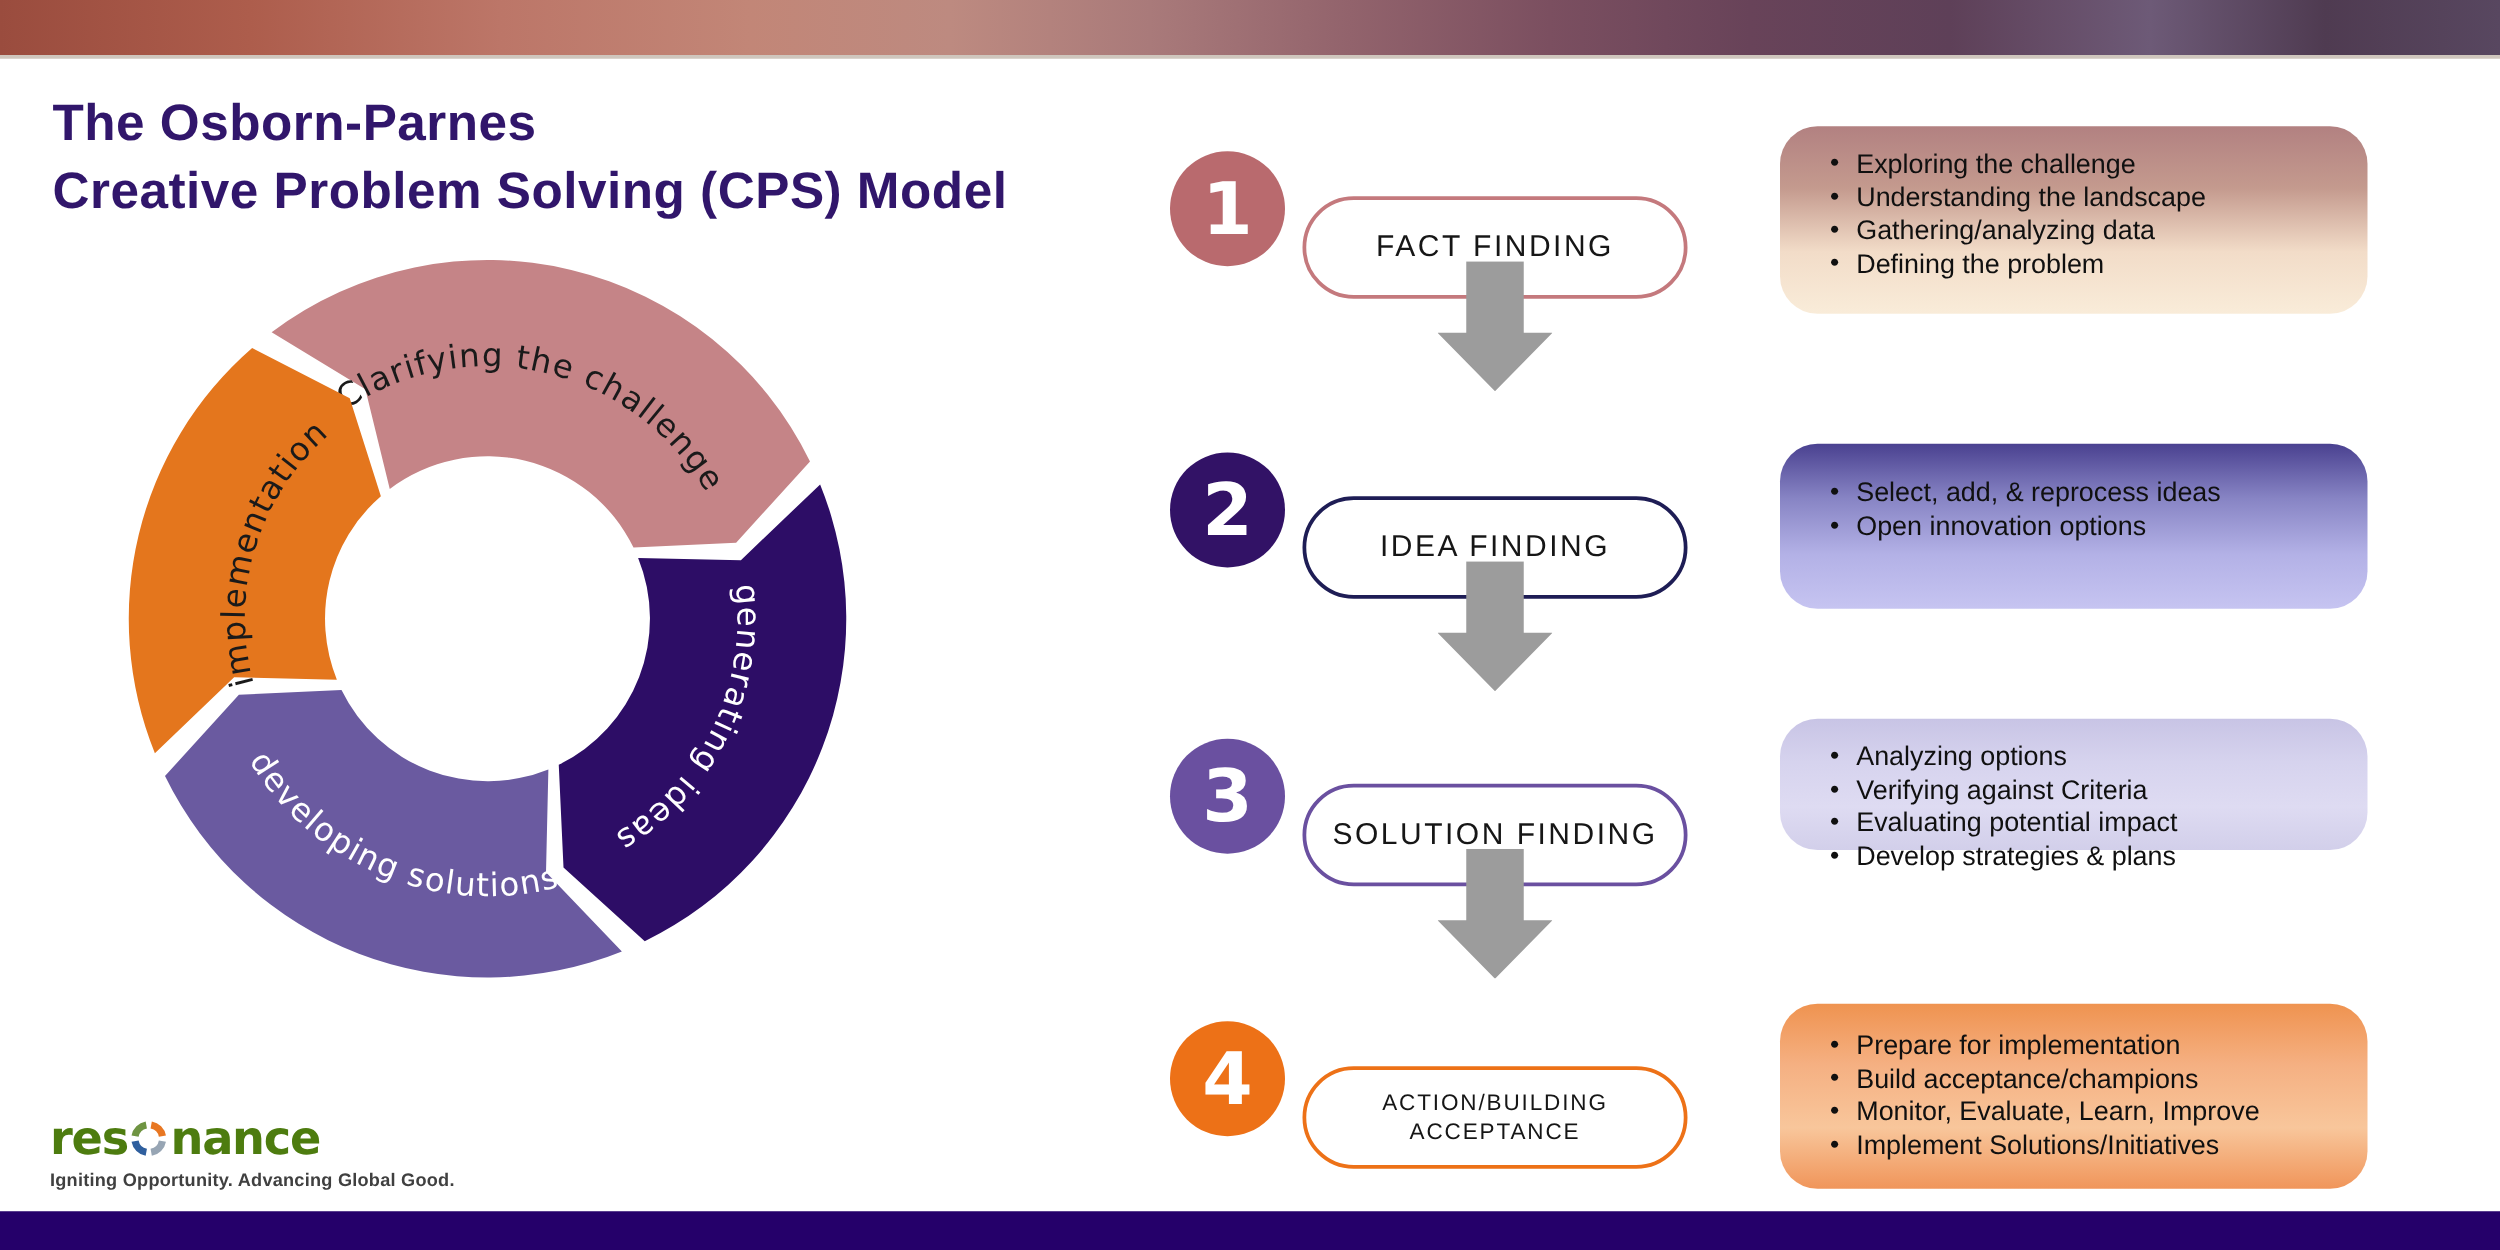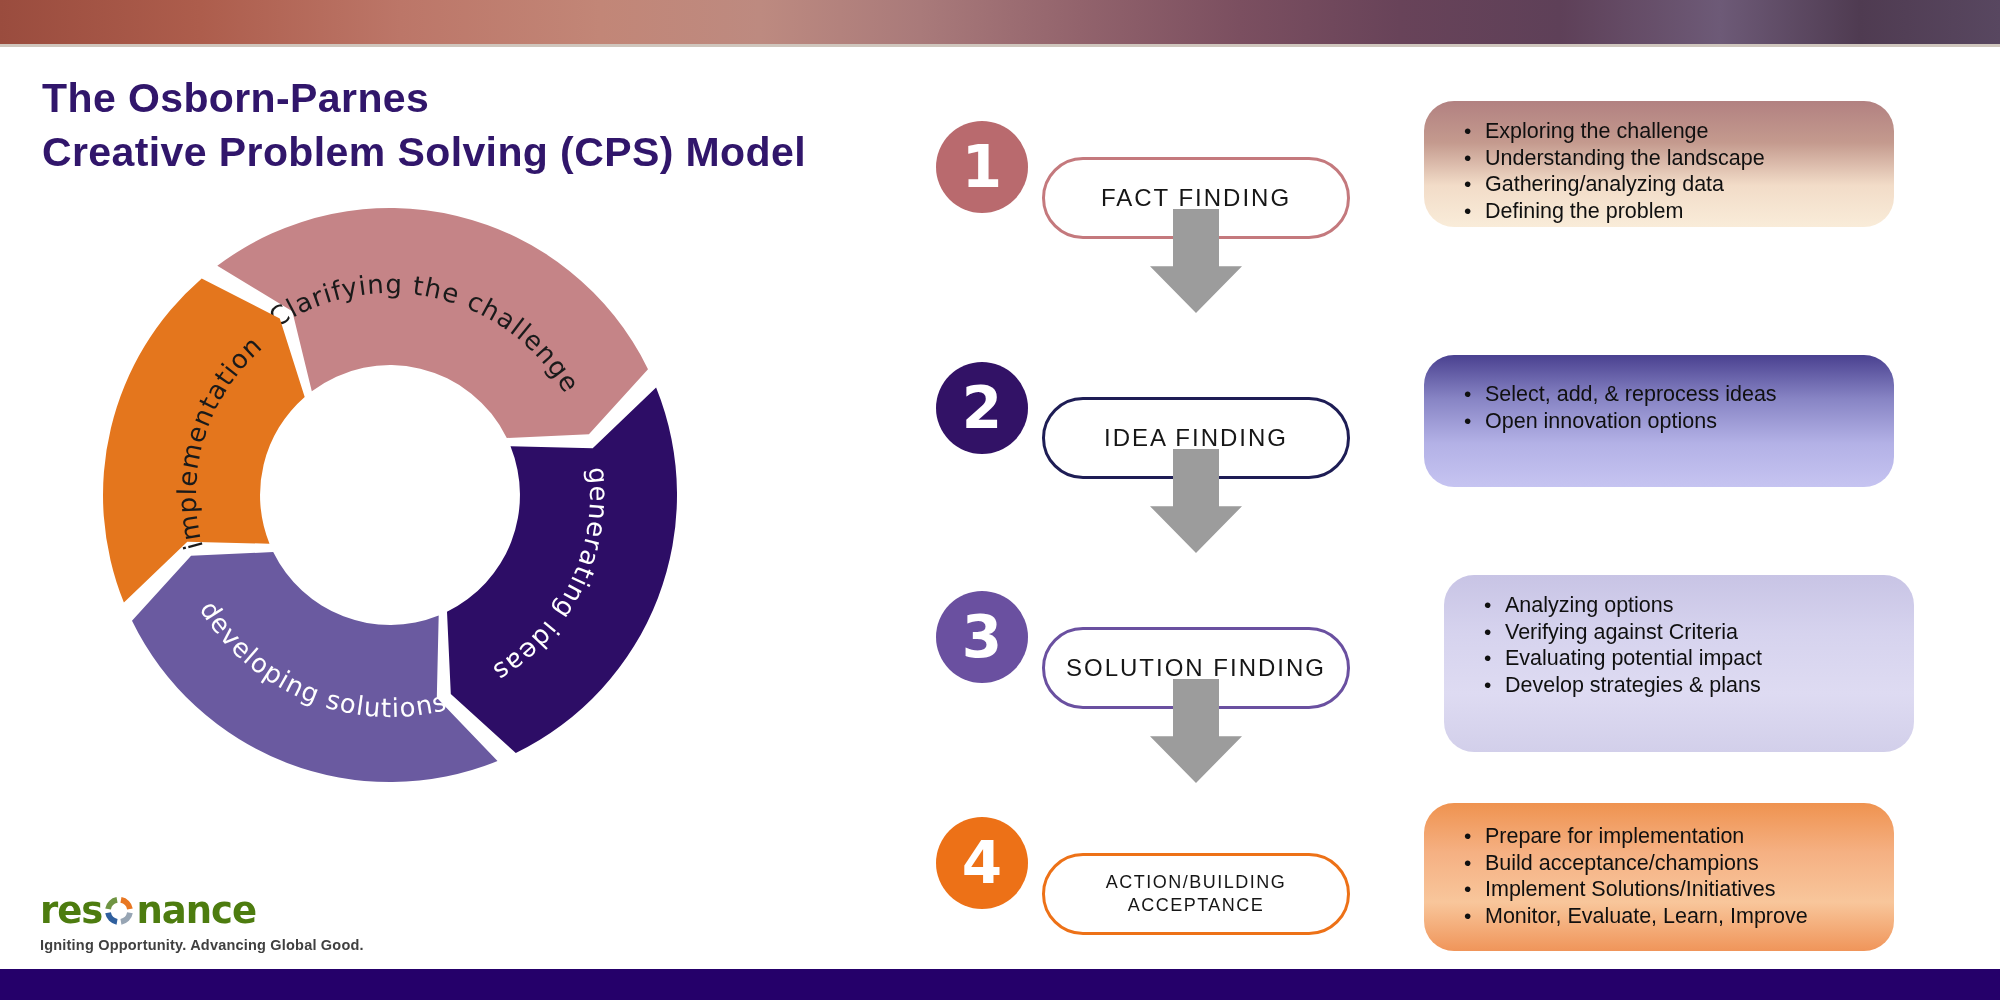--- a/index.html
+++ b/index.html
@@ -50,23 +50,23 @@
   .s2 .circle{top:362px;left:936px;}
   .s3 .circle{top:591px;left:936px;}
   .s4 .circle{top:817px;left:936px;}
   .s1 .pill{top:126px;}
   .s2 .pill{top:366px;}
   .s3 .pill{top:596px;}
   .s4 .pill{top:822px;}
   .s1 .arrow{top:209px;}
   .s2 .arrow{top:449px;}
   .s3 .arrow{top:679px;}
-  .s1 .box{top:101px;height:126px;padding:17px 18px 0 34px;}
+  .s1 .box{top:101px;height:150px;padding:17px 18px 0 34px;}
   .s2 .box{top:355px;height:132px;padding:26px 18px 0 34px;}
-  .s3 .box{top:575px;height:177px;padding:17px 2px 0 34px;margin-left:20px;}
+  .s3 .box{top:575px;height:105px;padding:17px 2px 0 34px;}
   .s4 .box{top:790px;height:148px;padding:20px 18px 0 34px;}
 </style>
 </head>
 <body>
 
 <div class="stage">
 
   <div class="banner"></div>
 
   <h1 class="title" style="color: rgb(49, 22, 107);">
@@ -151,20 +151,20 @@
 
   <div class="step s4">
     <div class="circle" style="background: rgb(237, 113, 23);">4</div>
     <div class="pill" style="border-color: rgb(237, 113, 23);">
         <span>ACTION/BUILDING ACCEPTANCE</span>
       </div>
     <div class="box" style="background: linear-gradient(rgb(239, 147, 80) 0%, rgb(245, 176, 130) 33%, rgb(248, 198, 155) 67%, rgb(240, 149, 90) 100%); margin-top: 13px;">
       <ul>
         <li>Prepare for implementation</li>
         <li>Build acceptance/champions</li>
+        <li>Monitor, Evaluate, Learn, Improve</li>
         <li>Implement Solutions/Initiatives</li>
-        <li>Monitor, Evaluate, Learn, Improve</li>
       </ul>
     </div>
   </div>
 
   <div class="footer-bar" style="background: rgb(37, 0, 106);"></div>
 </div>
 
 </body></html>

